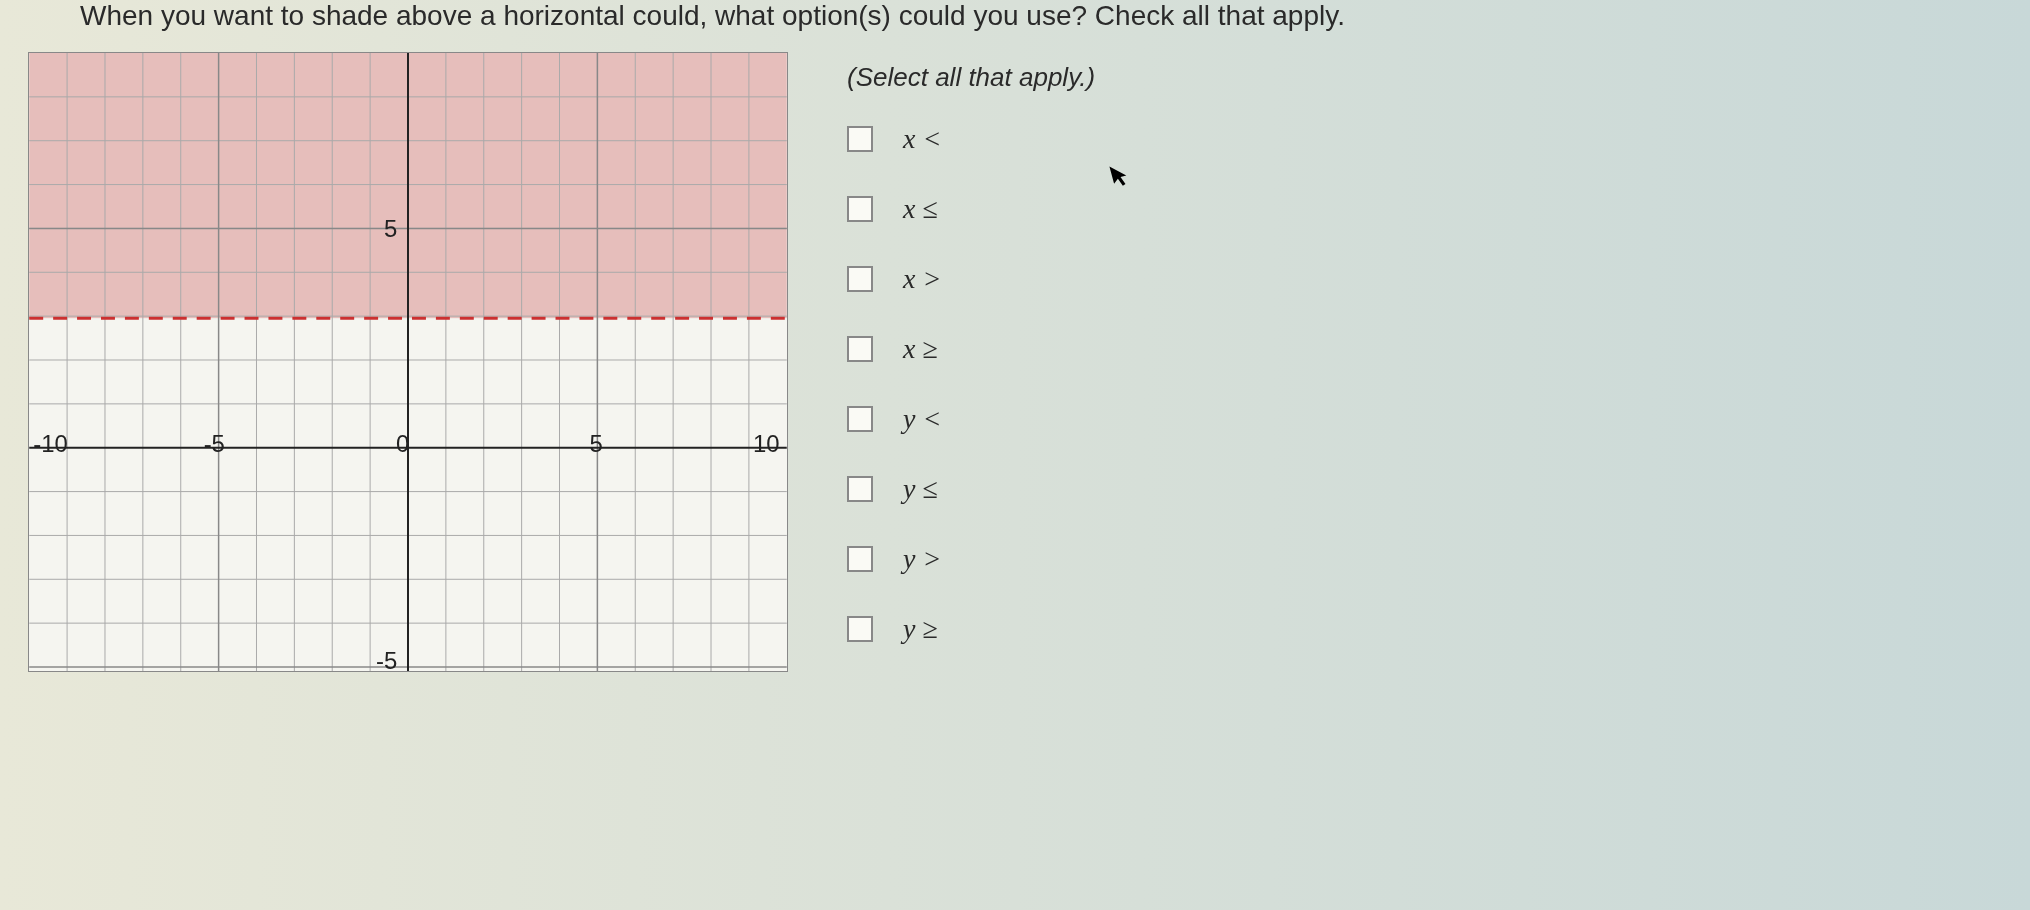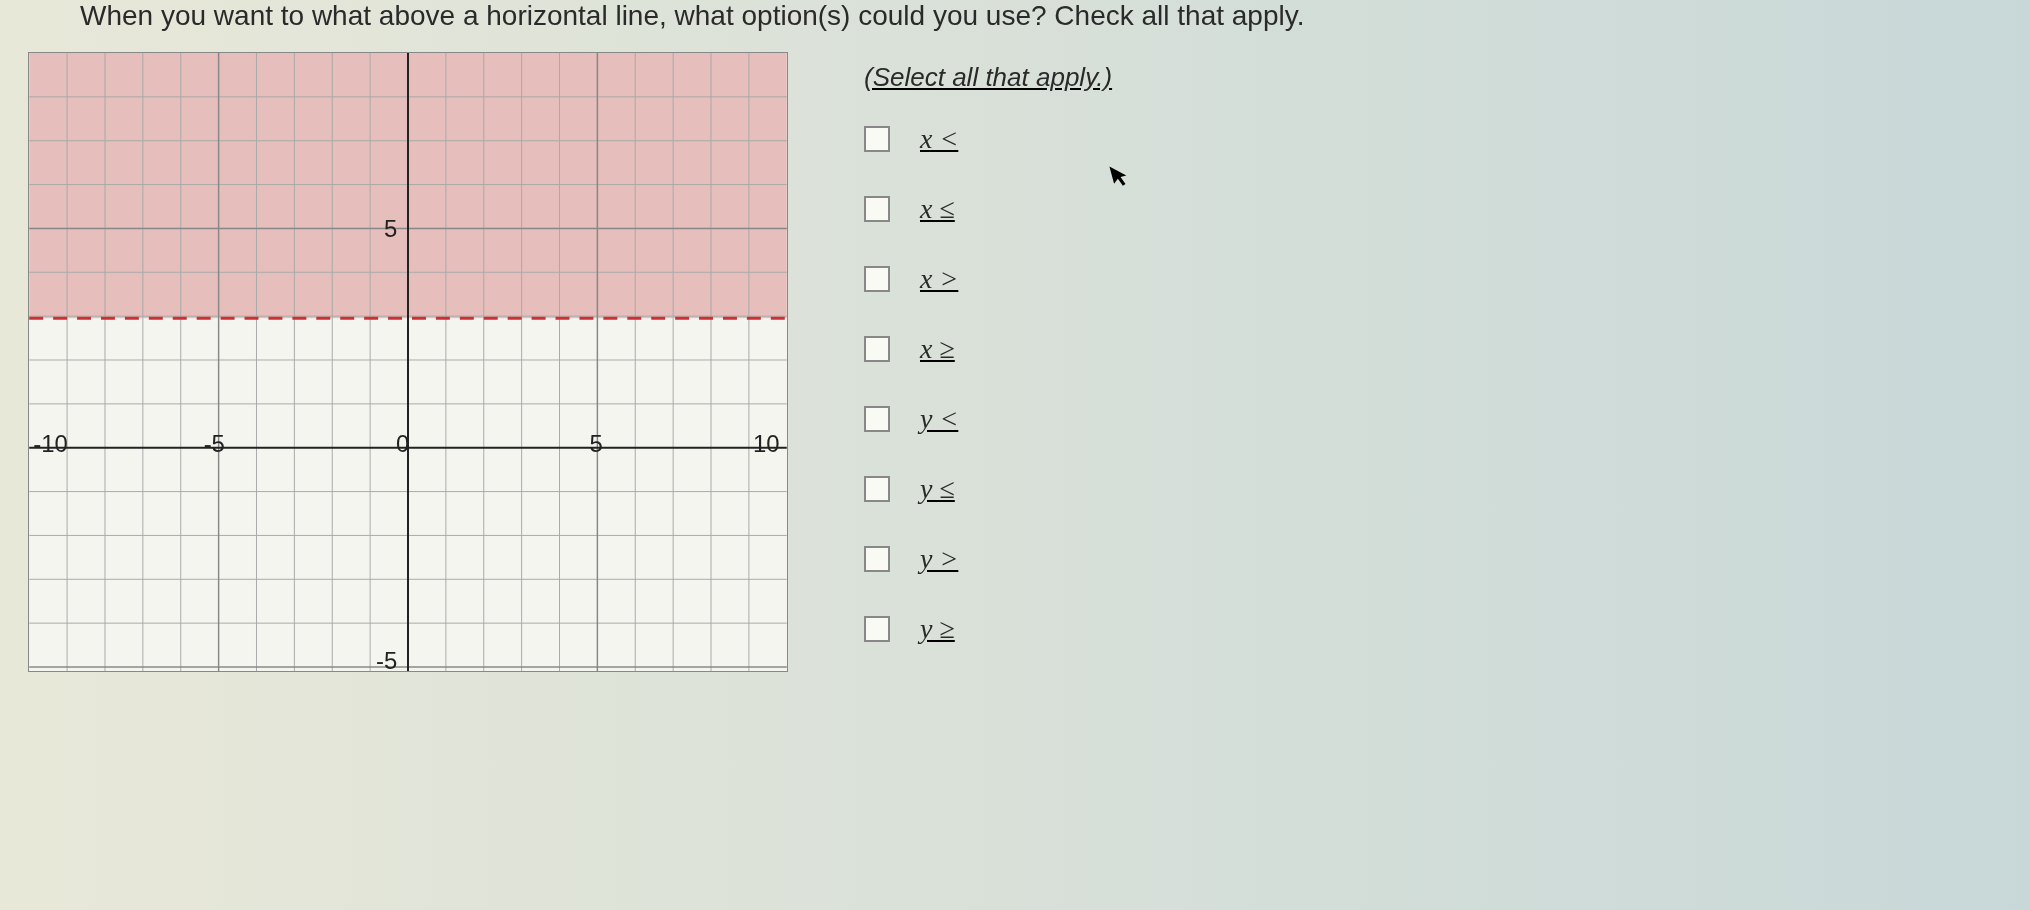--- a/index.html
+++ b/index.html
@@ -27,23 +27,22 @@
       padding-left: 28px;
     }
     .chart-container {
       width: 760px;
       height: 620px;
       position: relative;
       border: 1px solid #888;
       background: #f5f5f0;
     }
     .options-container {
-      padding-left: 76px;
+      padding-left: 59px;
       padding-top: 10px;
-      text-decoration: underline;
     }
     .instruction {
       font-size: 26px;
       font-style: italic;
       color: #2a2a2a;
       margin-bottom: 30px;
     }
     .option-row {
       display: flex;
       align-items: center;
@@ -100,21 +99,21 @@
     }
     .tick-label {
       font-size: 24px;
       fill: #222;
       font-family: Arial, sans-serif;
     }
   </style>
 </head>
 <body>
 
-<div class="question-text">When you want to what above a horizontal line, what option(s) could you use? Check all that apply.</div>
+<div class="question-text">When you want to shade above a horizontal could, what option(s) could you use? Check all that apply.</div>
 
 <div class="content-wrapper">
 
   <div class="chart-container">
     <svg viewBox="0 0 760 620">
 
       <rect class="shaded-region" x="0" y="0" width="760" height="266"></rect>
 
       <line class="grid-line" x1="38" y1="0" x2="38" y2="620"></line>
       <line class="grid-line" x1="76" y1="0" x2="76" y2="620"></line>

